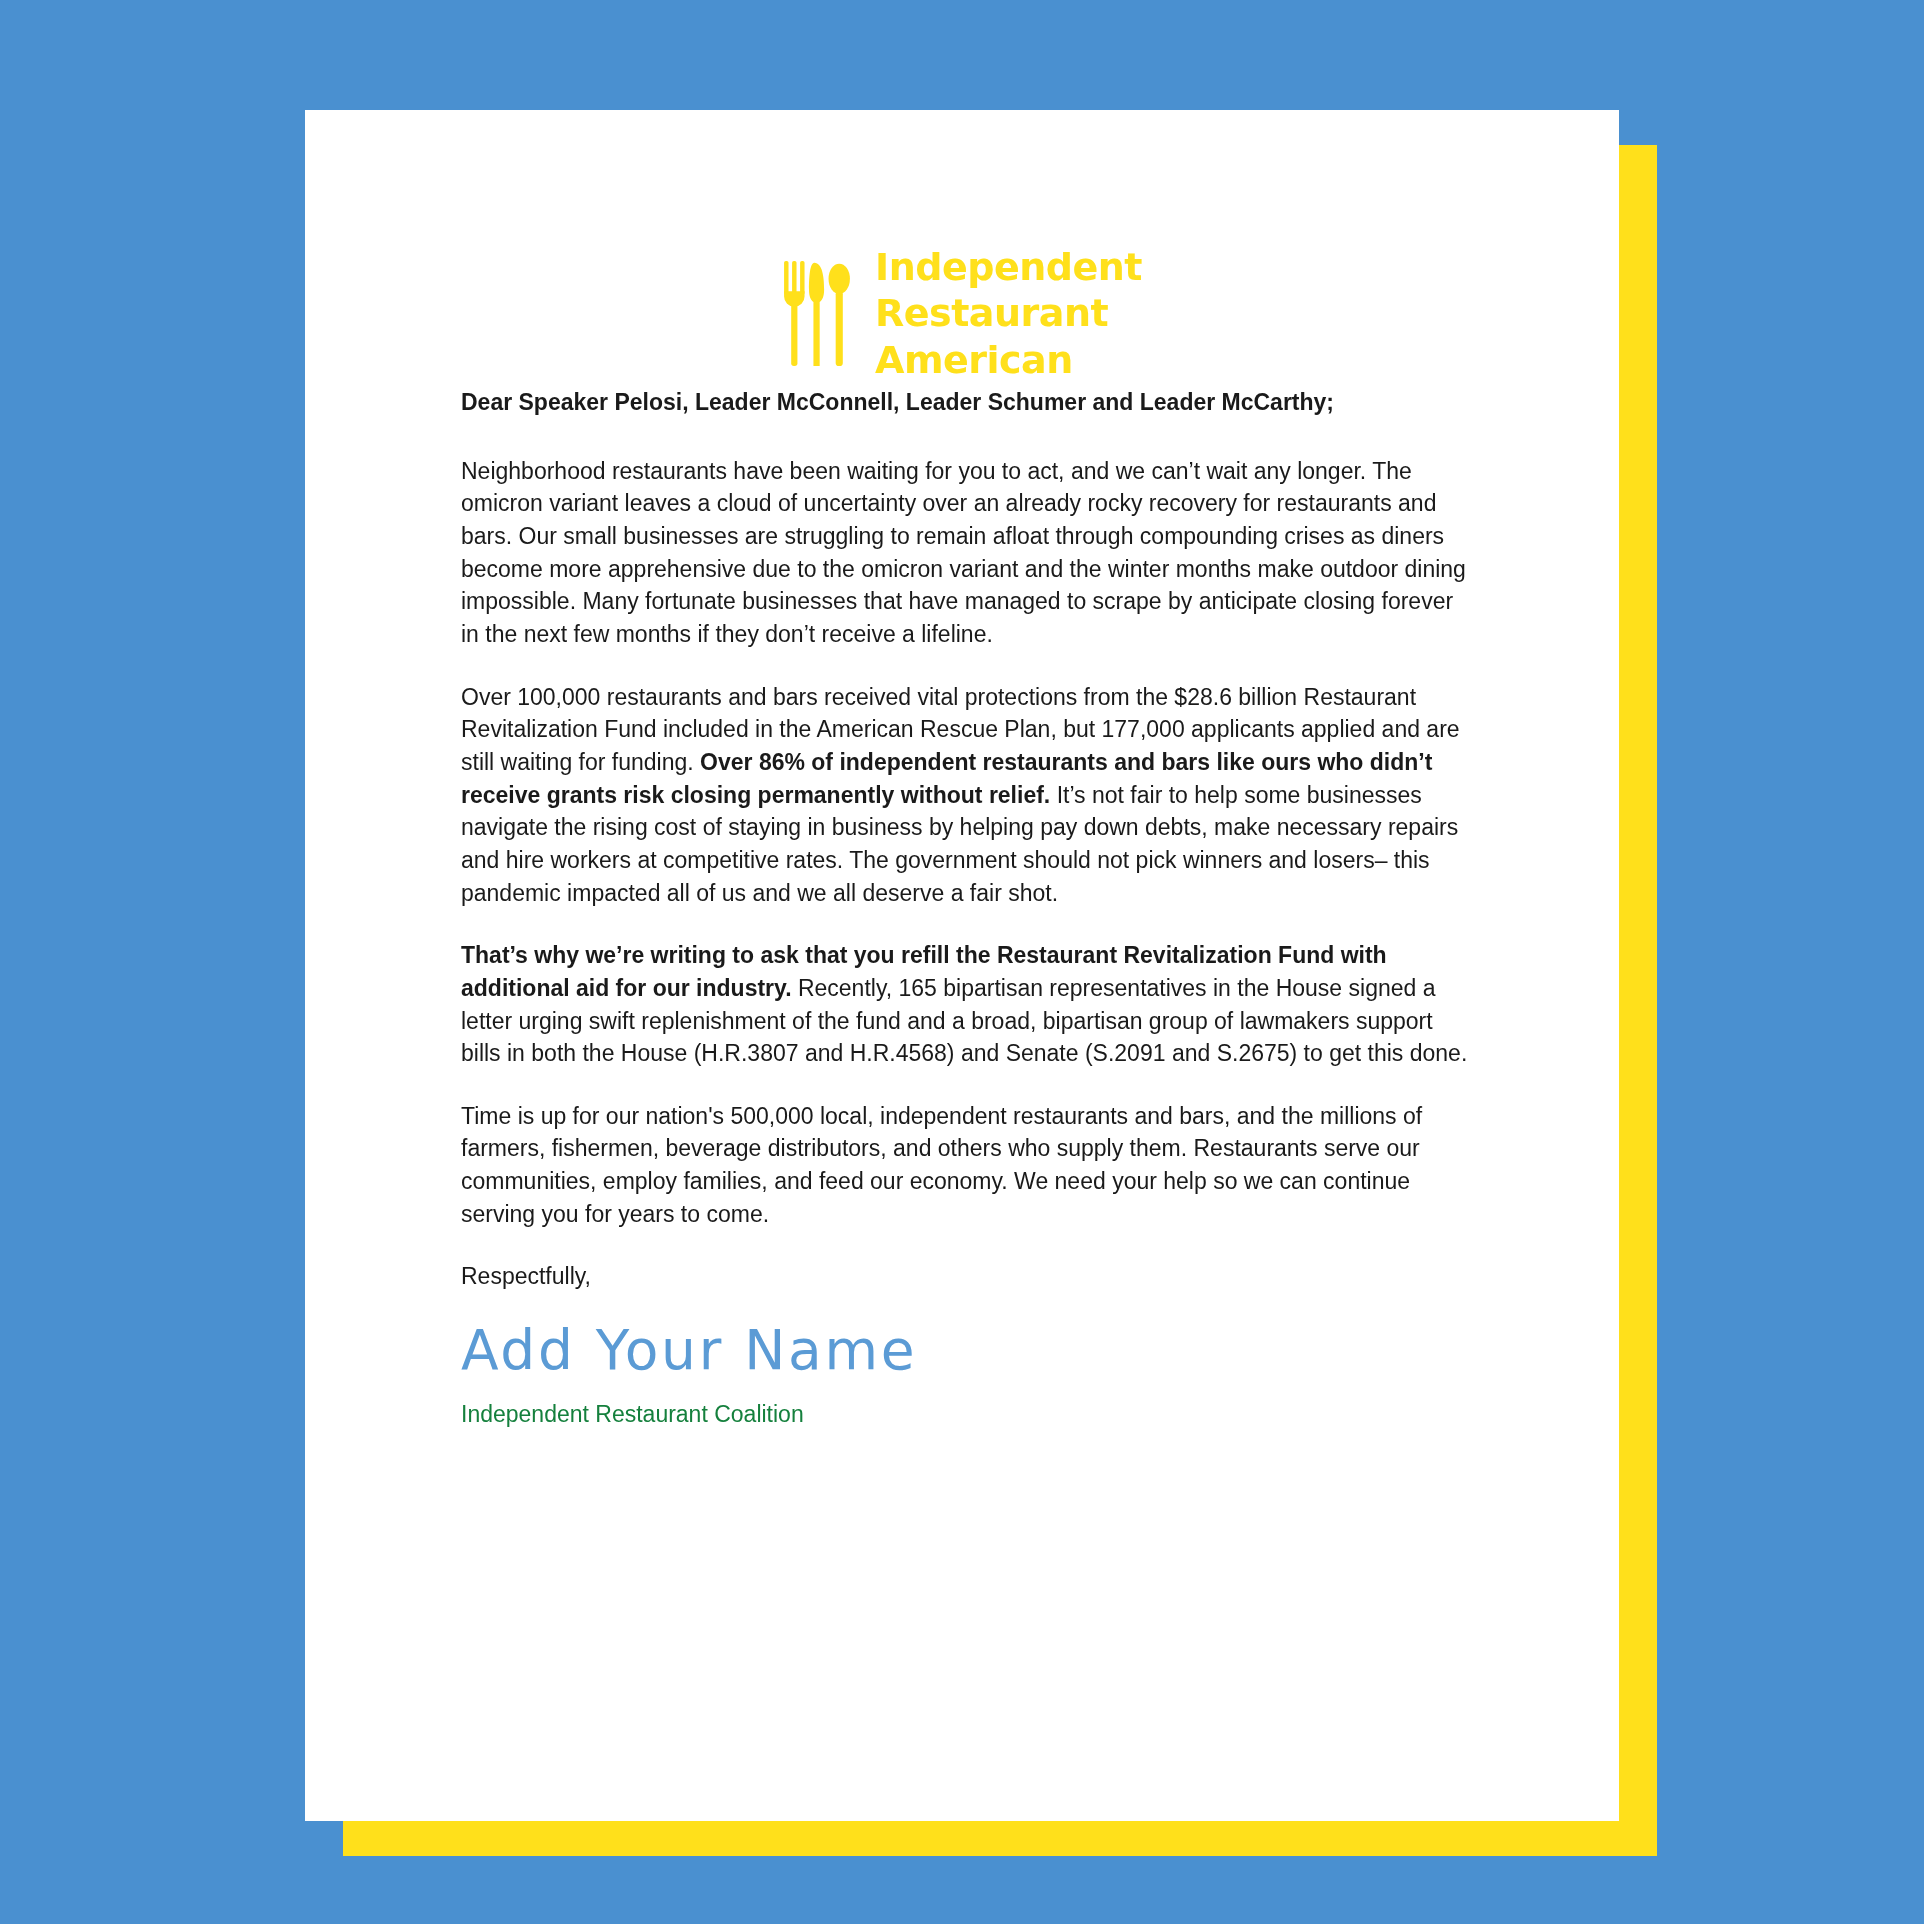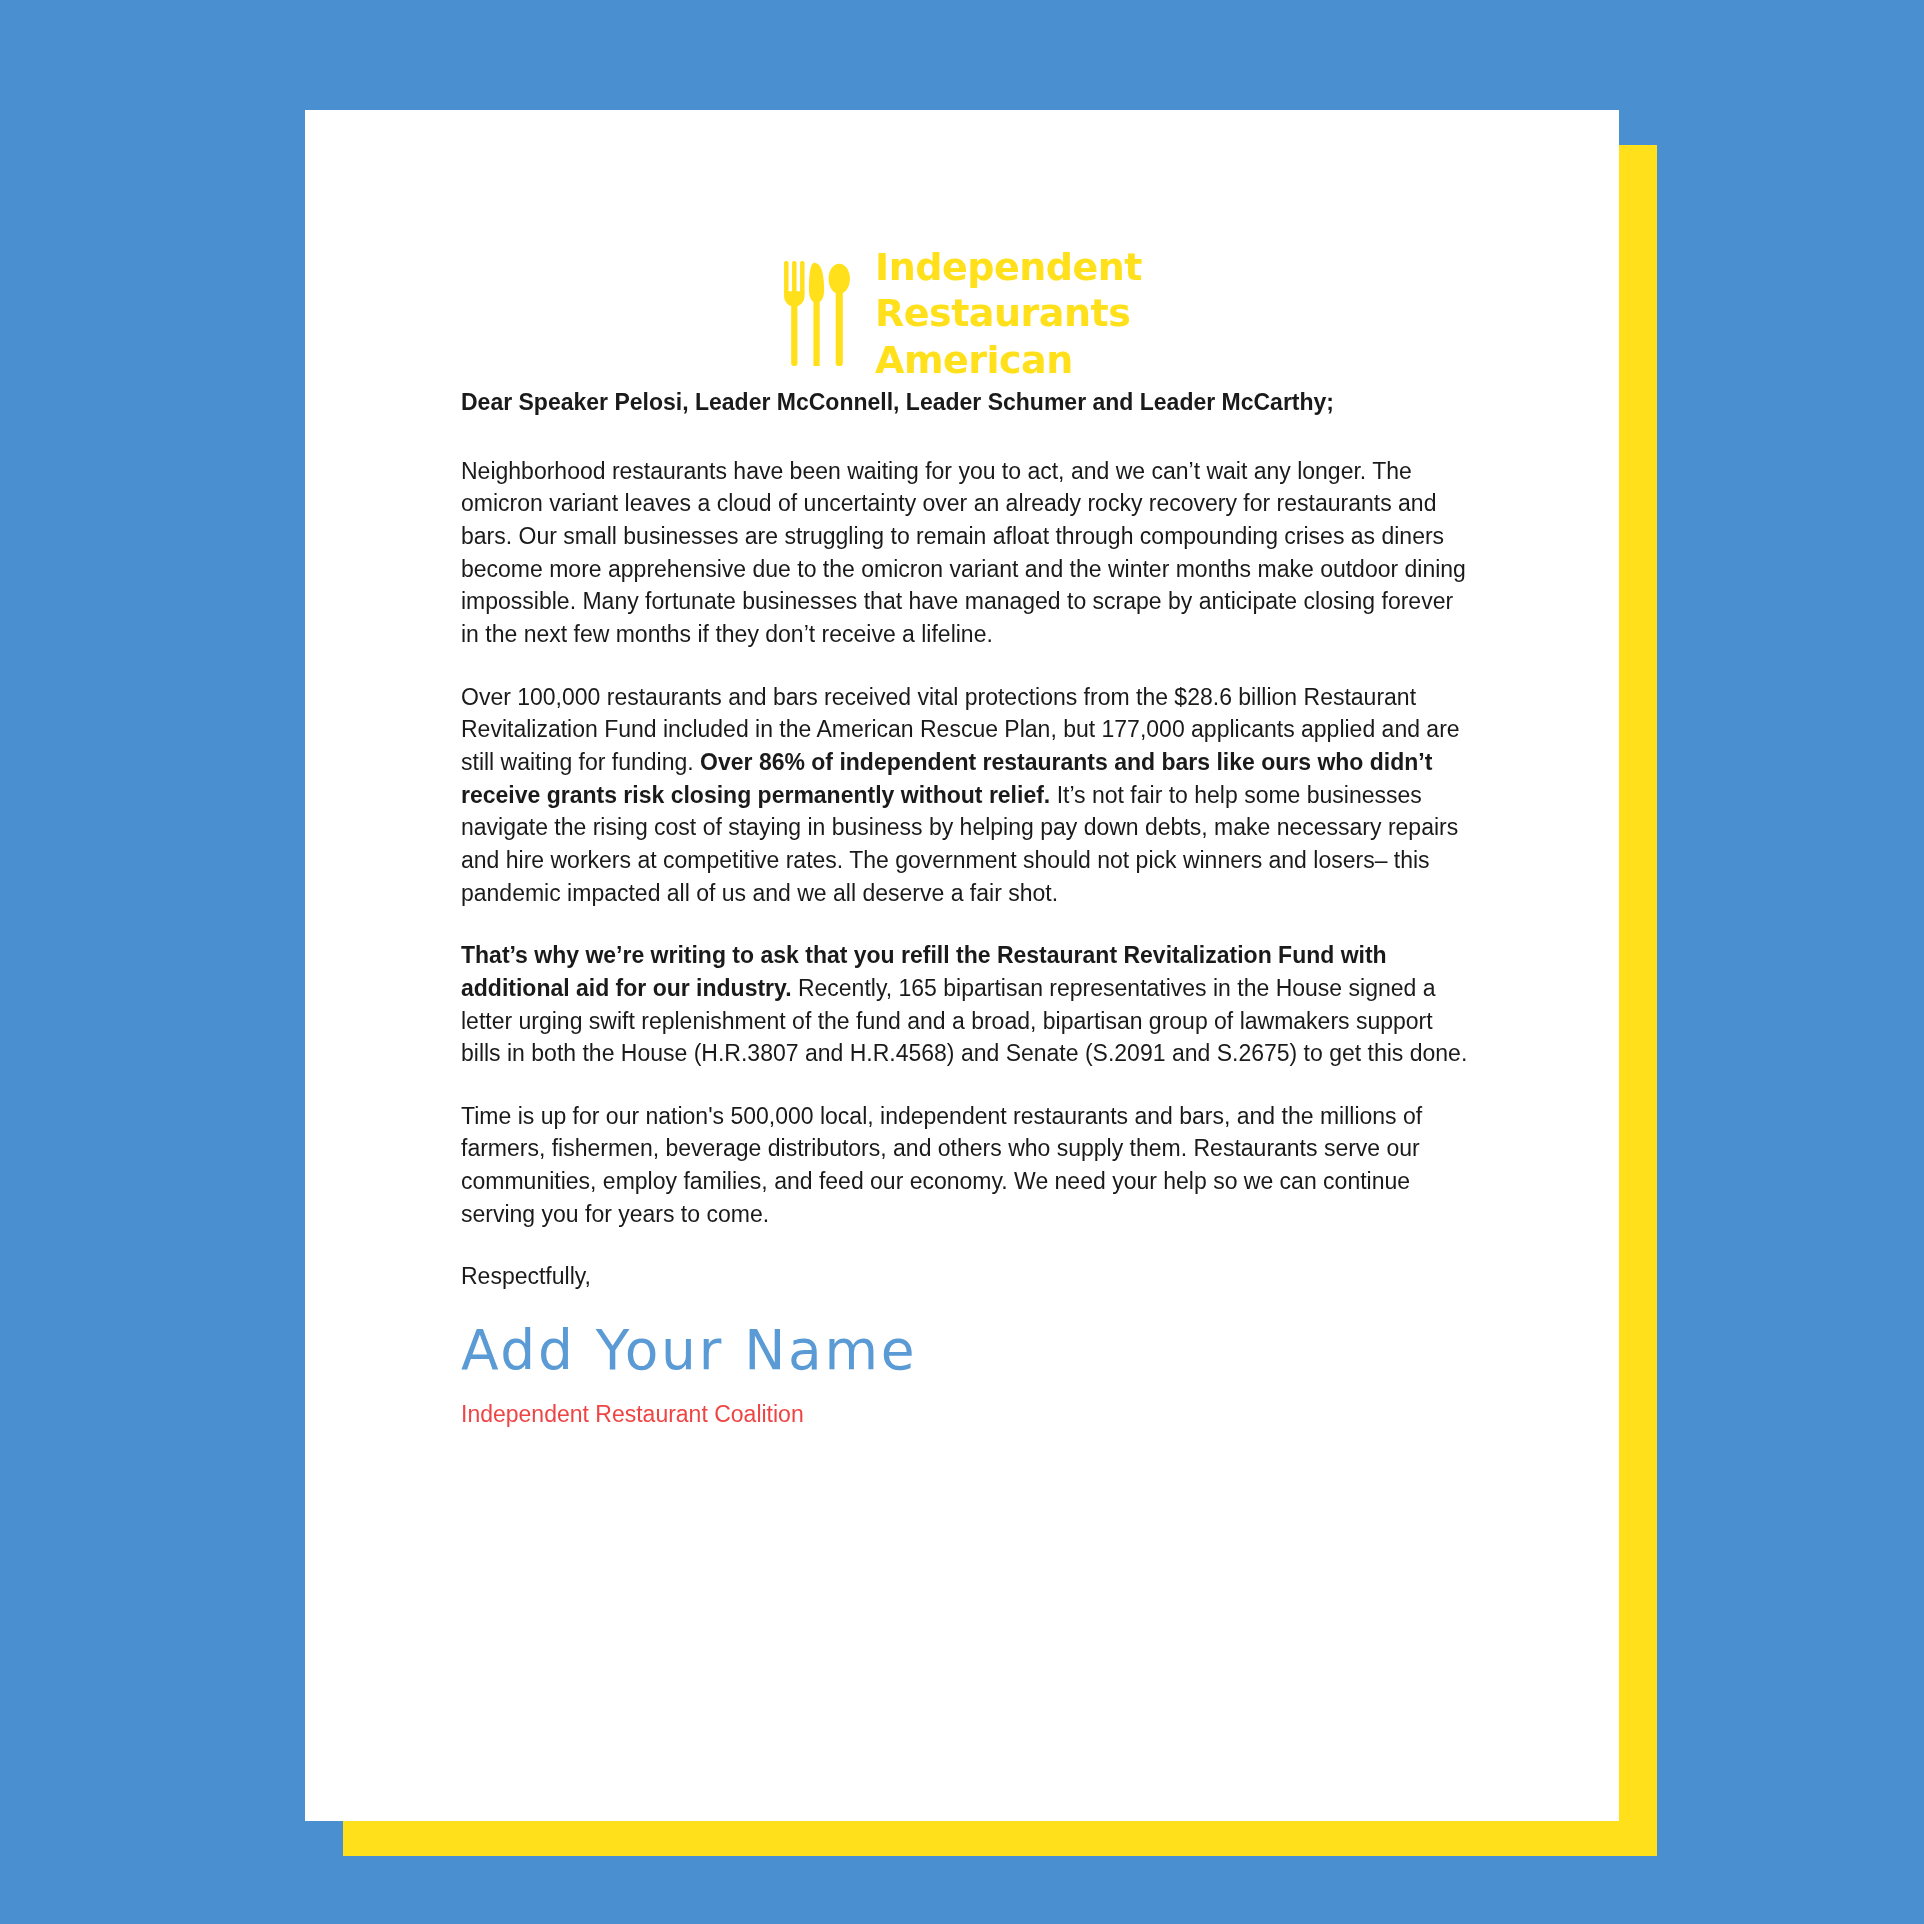--- a/index.html
+++ b/index.html
@@ -84,21 +84,21 @@
   .signature {
     color: #5b9bd5;
     font-family: "DejaVu Sans", sans-serif;
     font-size: 55px;
     letter-spacing: 2.7px;
     line-height: 1;
   }
   .sign-org {
     margin-top: 19.6px;
     font-size: 23px;
-    color: #ef4444;
+    color: #15803d;
   }
 </style>
 </head>
 <body>
 
 <div class="stage">
 
   <div class="yellow-shadow"></div>
 
   <div class="letter">
@@ -112,21 +112,21 @@
             <rect x="20" y="0" width="5" height="38" rx="2"></rect>
             <path d="M2 34 h23 v6 a11.5 11.5 0 0 1 -11.5 11.5 A11.5 11.5 0 0 1 2 40 z"></path>
             <rect x="10" y="46" width="7" height="72" rx="3"></rect>
             <path d="M36 2 c9 0 11 16 11 30 c0 8 -2 12 -5 14 v72 h-7 V46 c-3 -2 -5 -6 -5 -14 C30 18 31 2 36 2 z"></path>
             <ellipse cx="64" cy="20" rx="12" ry="17"></ellipse>
             <rect x="60" y="34" width="8" height="84" rx="3.5"></rect>
           </g>
         </svg>
         <div class="logo-text">
           <div>Independent</div>
-          <div>Restaurants</div>
+          <div>Restaurant</div>
           <div>American</div>
         </div>
       </div>
     </div>
 
     <div class="letter-body">
 
       <p class="salutation">Dear Speaker Pelosi, Leader McConnell, Leader Schumer and Leader McCarthy;</p>
 
       <p>Neighborhood restaurants have been waiting for you to act, and we can’t wait any longer. The omicron variant leaves a cloud of uncertainty over an already rocky recovery for restaurants and bars. Our small businesses are struggling to remain afloat through compounding crises as diners become more apprehensive due to the omicron variant and the winter months make outdoor dining impossible. Many fortunate businesses that have managed to scrape by anticipate closing forever in the next few months if they don’t receive a lifeline.</p>

